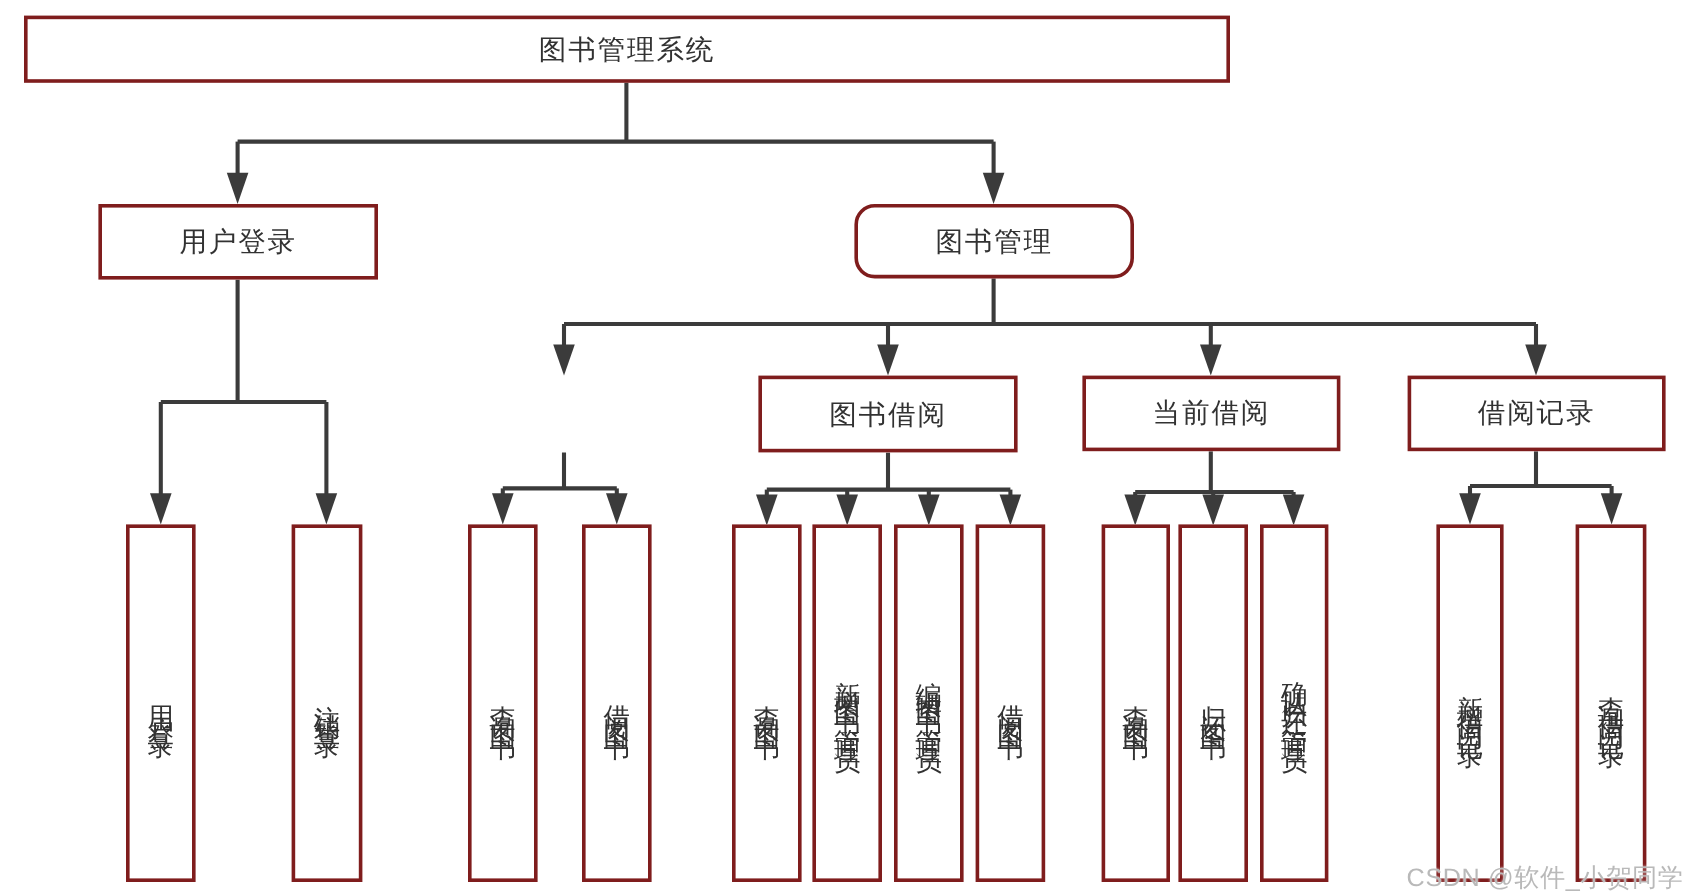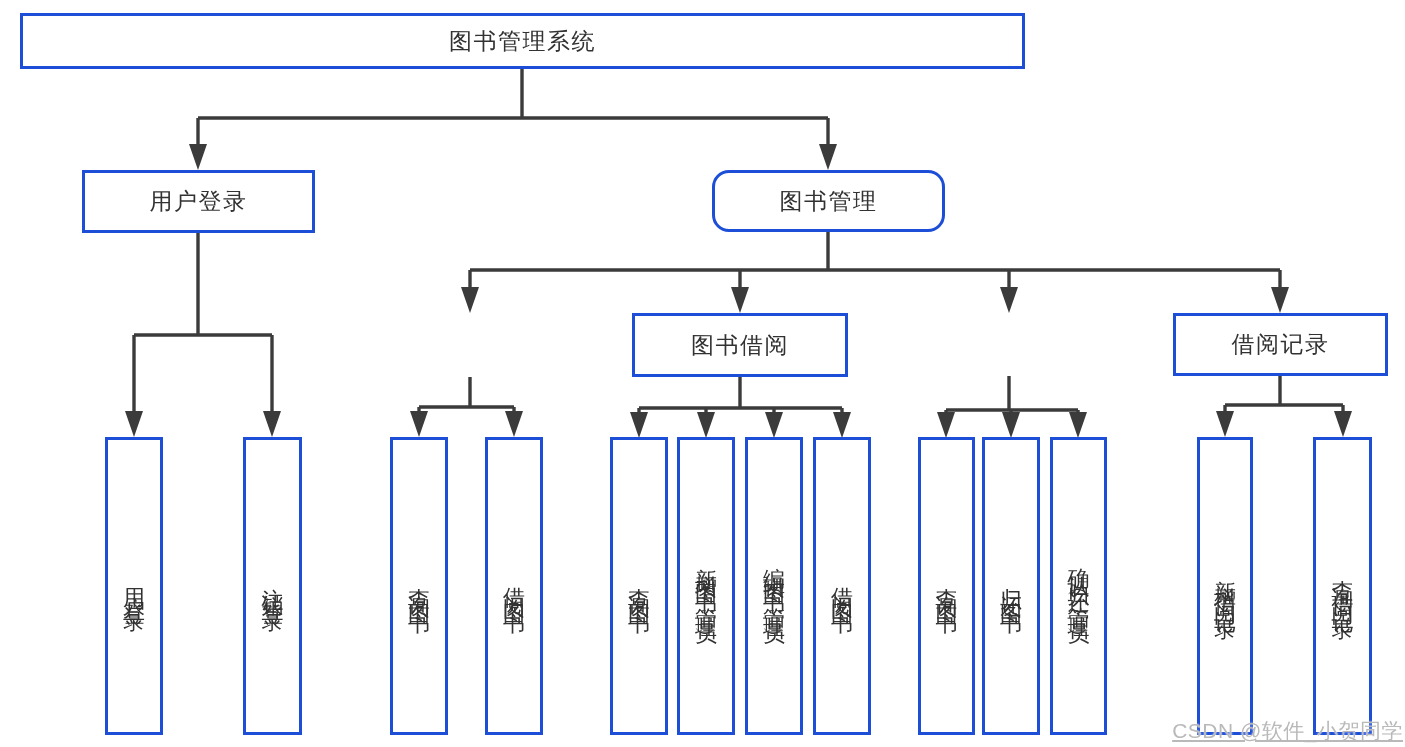--- a/index.html
+++ b/index.html
@@ -24,21 +24,21 @@
     fill: none;
   }
   #connectors .tri {
     fill: #3b3b3b;
     stroke: none;
   }
   .node {
     position: absolute;
     z-index: 2;
     background: #ffffff;
-    border: 3px solid #1d4ed8;
+    border: 3px solid #7f1d1d;
     display: flex;
     align-items: center;
     justify-content: center;
     color: #323232;
   }
   .hlabel {
     font-size: 23px;
     letter-spacing: 1.5px;
     white-space: nowrap;
   }
@@ -54,21 +54,20 @@
   #watermark {
     position: absolute;
     z-index: 3;
     right: 2px;
     top: 717px;
     font-size: 21px;
     letter-spacing: 0.5px;
     color: #b9b9b9;
     text-shadow: 0 0 2px #ffffff;
     white-space: nowrap;
-    text-decoration: underline;
   }
 </style>
 </head>
 <body>
 
 <div id="canvas">
 
   <svg id="connectors" viewBox="0 0 1405 747" xmlns="http://www.w3.org/2000/svg">
 
     <path class="ln" d="M522 68 V118 M198 118 H828"></path>
@@ -126,20 +125,23 @@
   <div class="node" style="left:82px; top:170px; width:233px; height:63px;">
     <span class="hlabel">用户登录</span>
   </div>
   <div class="node" style="left:712px; top:170px; width:233px; height:62px;border-radius:17px;">
     <span class="hlabel">图书管理</span>
   </div>
 
   <div class="node" style="left:632px; top:313px; width:216px; height:64px;">
     <span class="hlabel">图书借阅</span>
   </div>
+  <div class="node" style="left:902px; top:313px; width:215px; height:63px;">
+    <span class="hlabel">当前借阅</span>
+  </div>
   <div class="node" style="left:1173px; top:313px; width:215px; height:63px;">
     <span class="hlabel">借阅记录</span>
   </div>
 
   <div class="node vnode" style="left:105px;">
     <span class="vlabel">用户登录</span>
   </div>
   <div class="node vnode" style="left:243px; width:59px;">
     <span class="vlabel">注销登录</span>
   </div>

